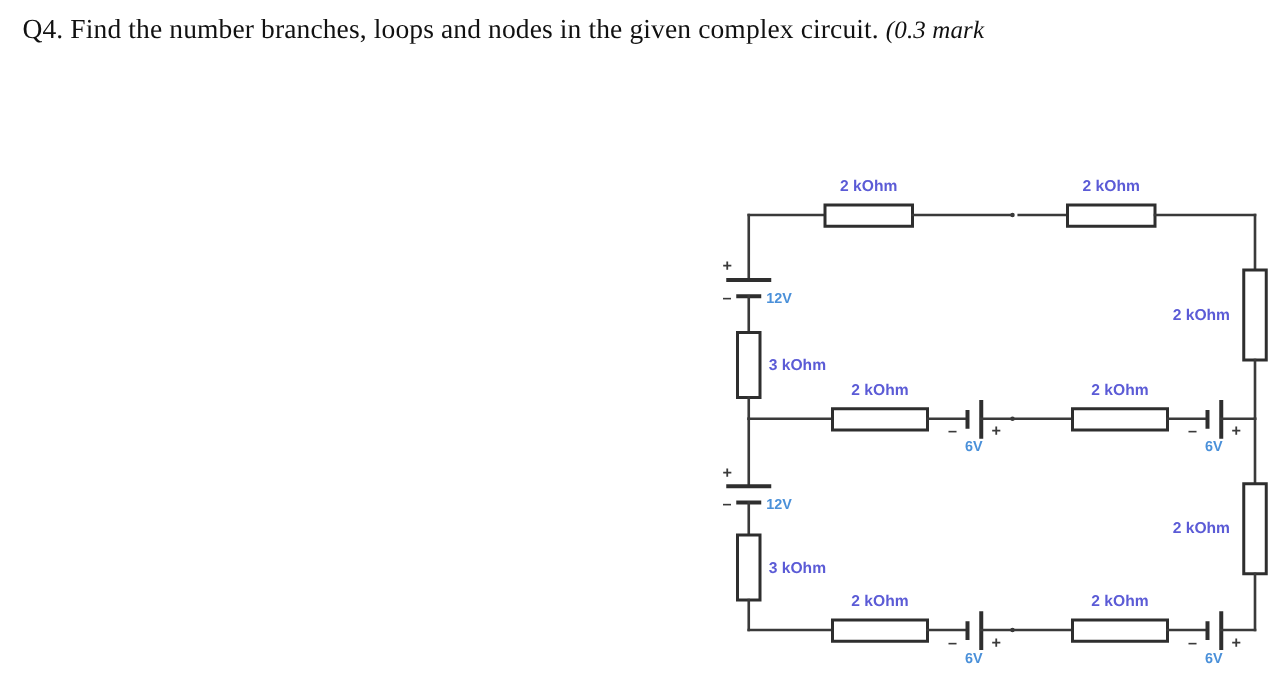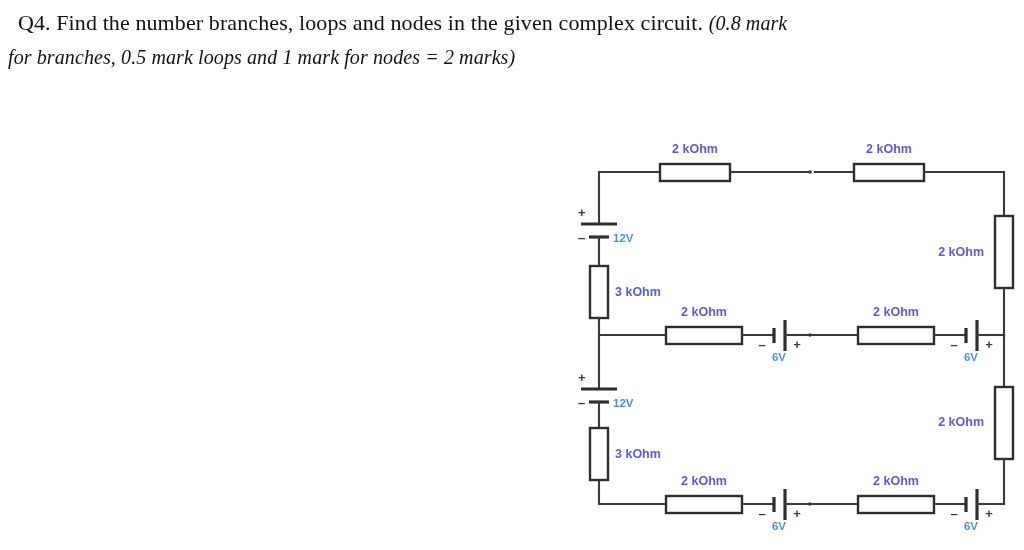--- a/index.html
+++ b/index.html
@@ -96,24 +96,21 @@
     font-weight: 700;
     fill: #3a3a3a;
   }
 </style>
 </head>
 <body>
 
 <div id="question-block">
   <div class="q-line">
     <span class="q-roman">Q4. Find the number branches, loops and nodes in the given complex circuit.</span>
-    <span class="q-italic">(0.8 mark</span>
-  </div>
-  <div class="q-line q-line-2">
-    <span class="q-italic">for branches, 0.5 mark loops and 1 mark for nodes = 2 marks)</span>
+    <span class="q-italic">(0.3 mark</span>
   </div>
 </div>
 
 <div id="circuit-figure">
   <svg id="circuit-svg" viewBox="0 0 484 420" xmlns="http://www.w3.org/2000/svg">
 
     <g>
       <path class="wire" d="M 47 42 L 108 42"></path>
     </g>
     <g>

